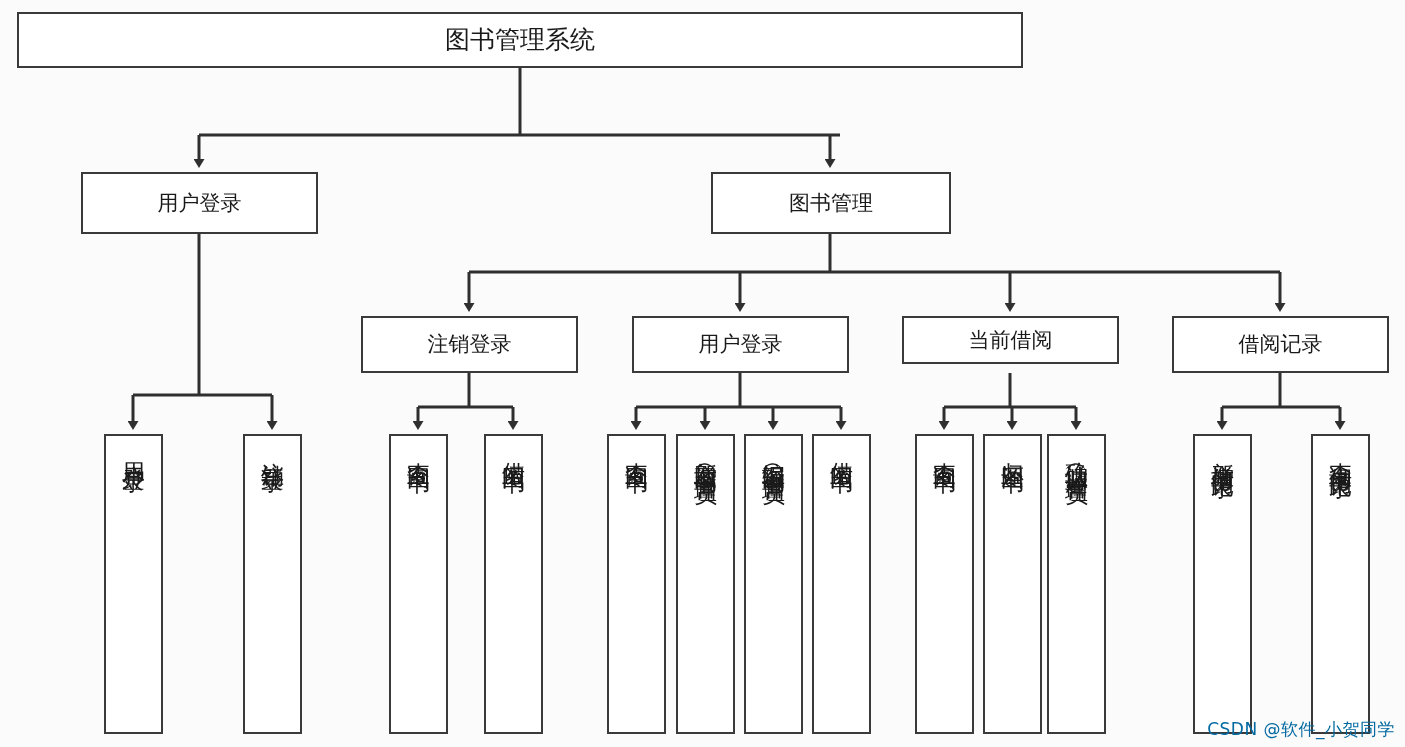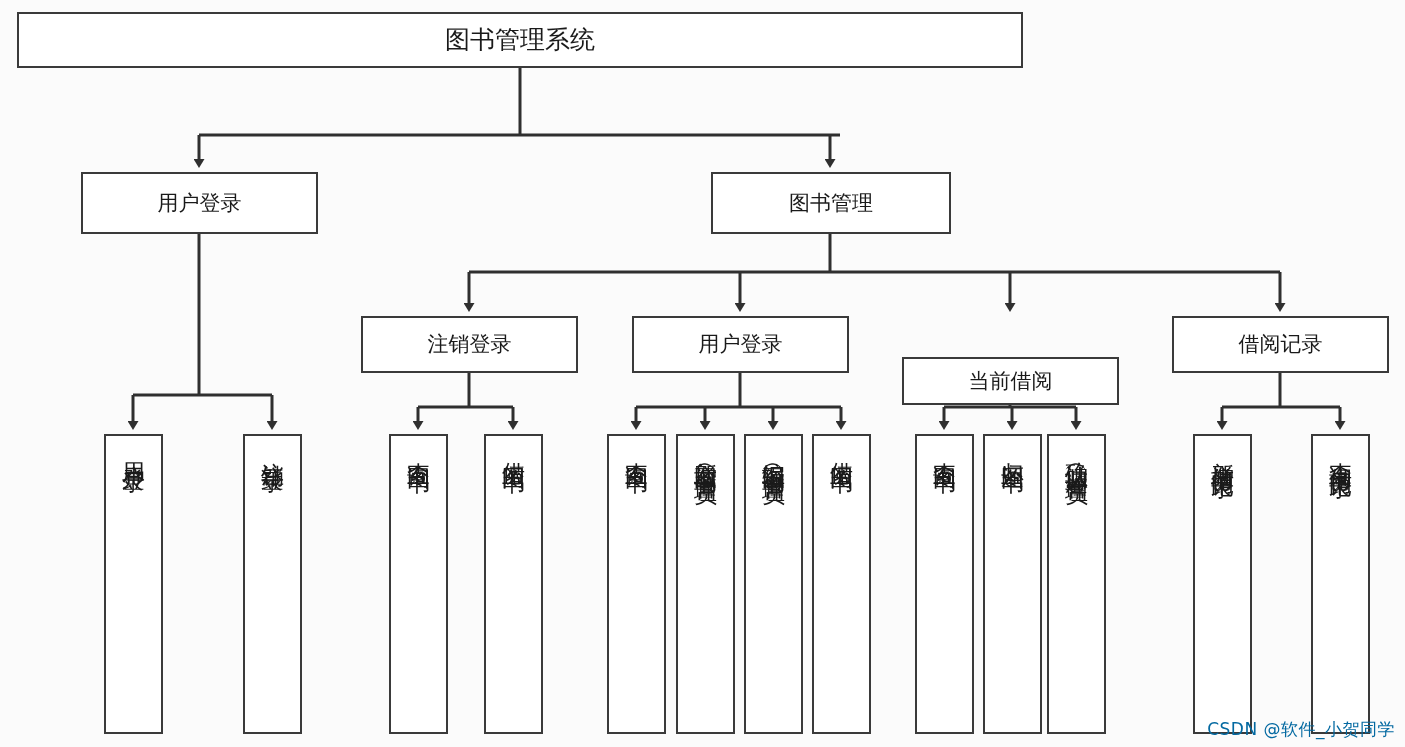--- a/index.html
+++ b/index.html
@@ -90,21 +90,21 @@
   <div class="node lvl2" style="left:711px;top:172px;width:240px;height:62px;">
     <span class="lbl">图书管理</span>
   </div>
 
   <div class="node lvl3" style="left:361px;top:316px;width:217px;height:57px;">
     <span class="lbl">注销登录</span>
   </div>
   <div class="node lvl3" style="left:632px;top:316px;width:217px;height:57px;">
     <span class="lbl">用户登录</span>
   </div>
-  <div class="node lvl3" style="left:902px;top:316px;width:217px;height:48px;margin-top:41px;">
+  <div class="node lvl3" style="left:902px;top:316px;width:217px;height:48px;">
     <span class="lbl">当前借阅</span>
   </div>
   <div class="node lvl3" style="left:1172px;top:316px;width:217px;height:57px;">
     <span class="lbl">借阅记录</span>
   </div>
 
   <div class="node leaf" style="left:104px;top:434px;width:59px;height:300px;">
     <span class="lbl">用户登录</span>
   </div>
   <div class="node leaf" style="left:243px;top:434px;width:59px;height:300px;">

